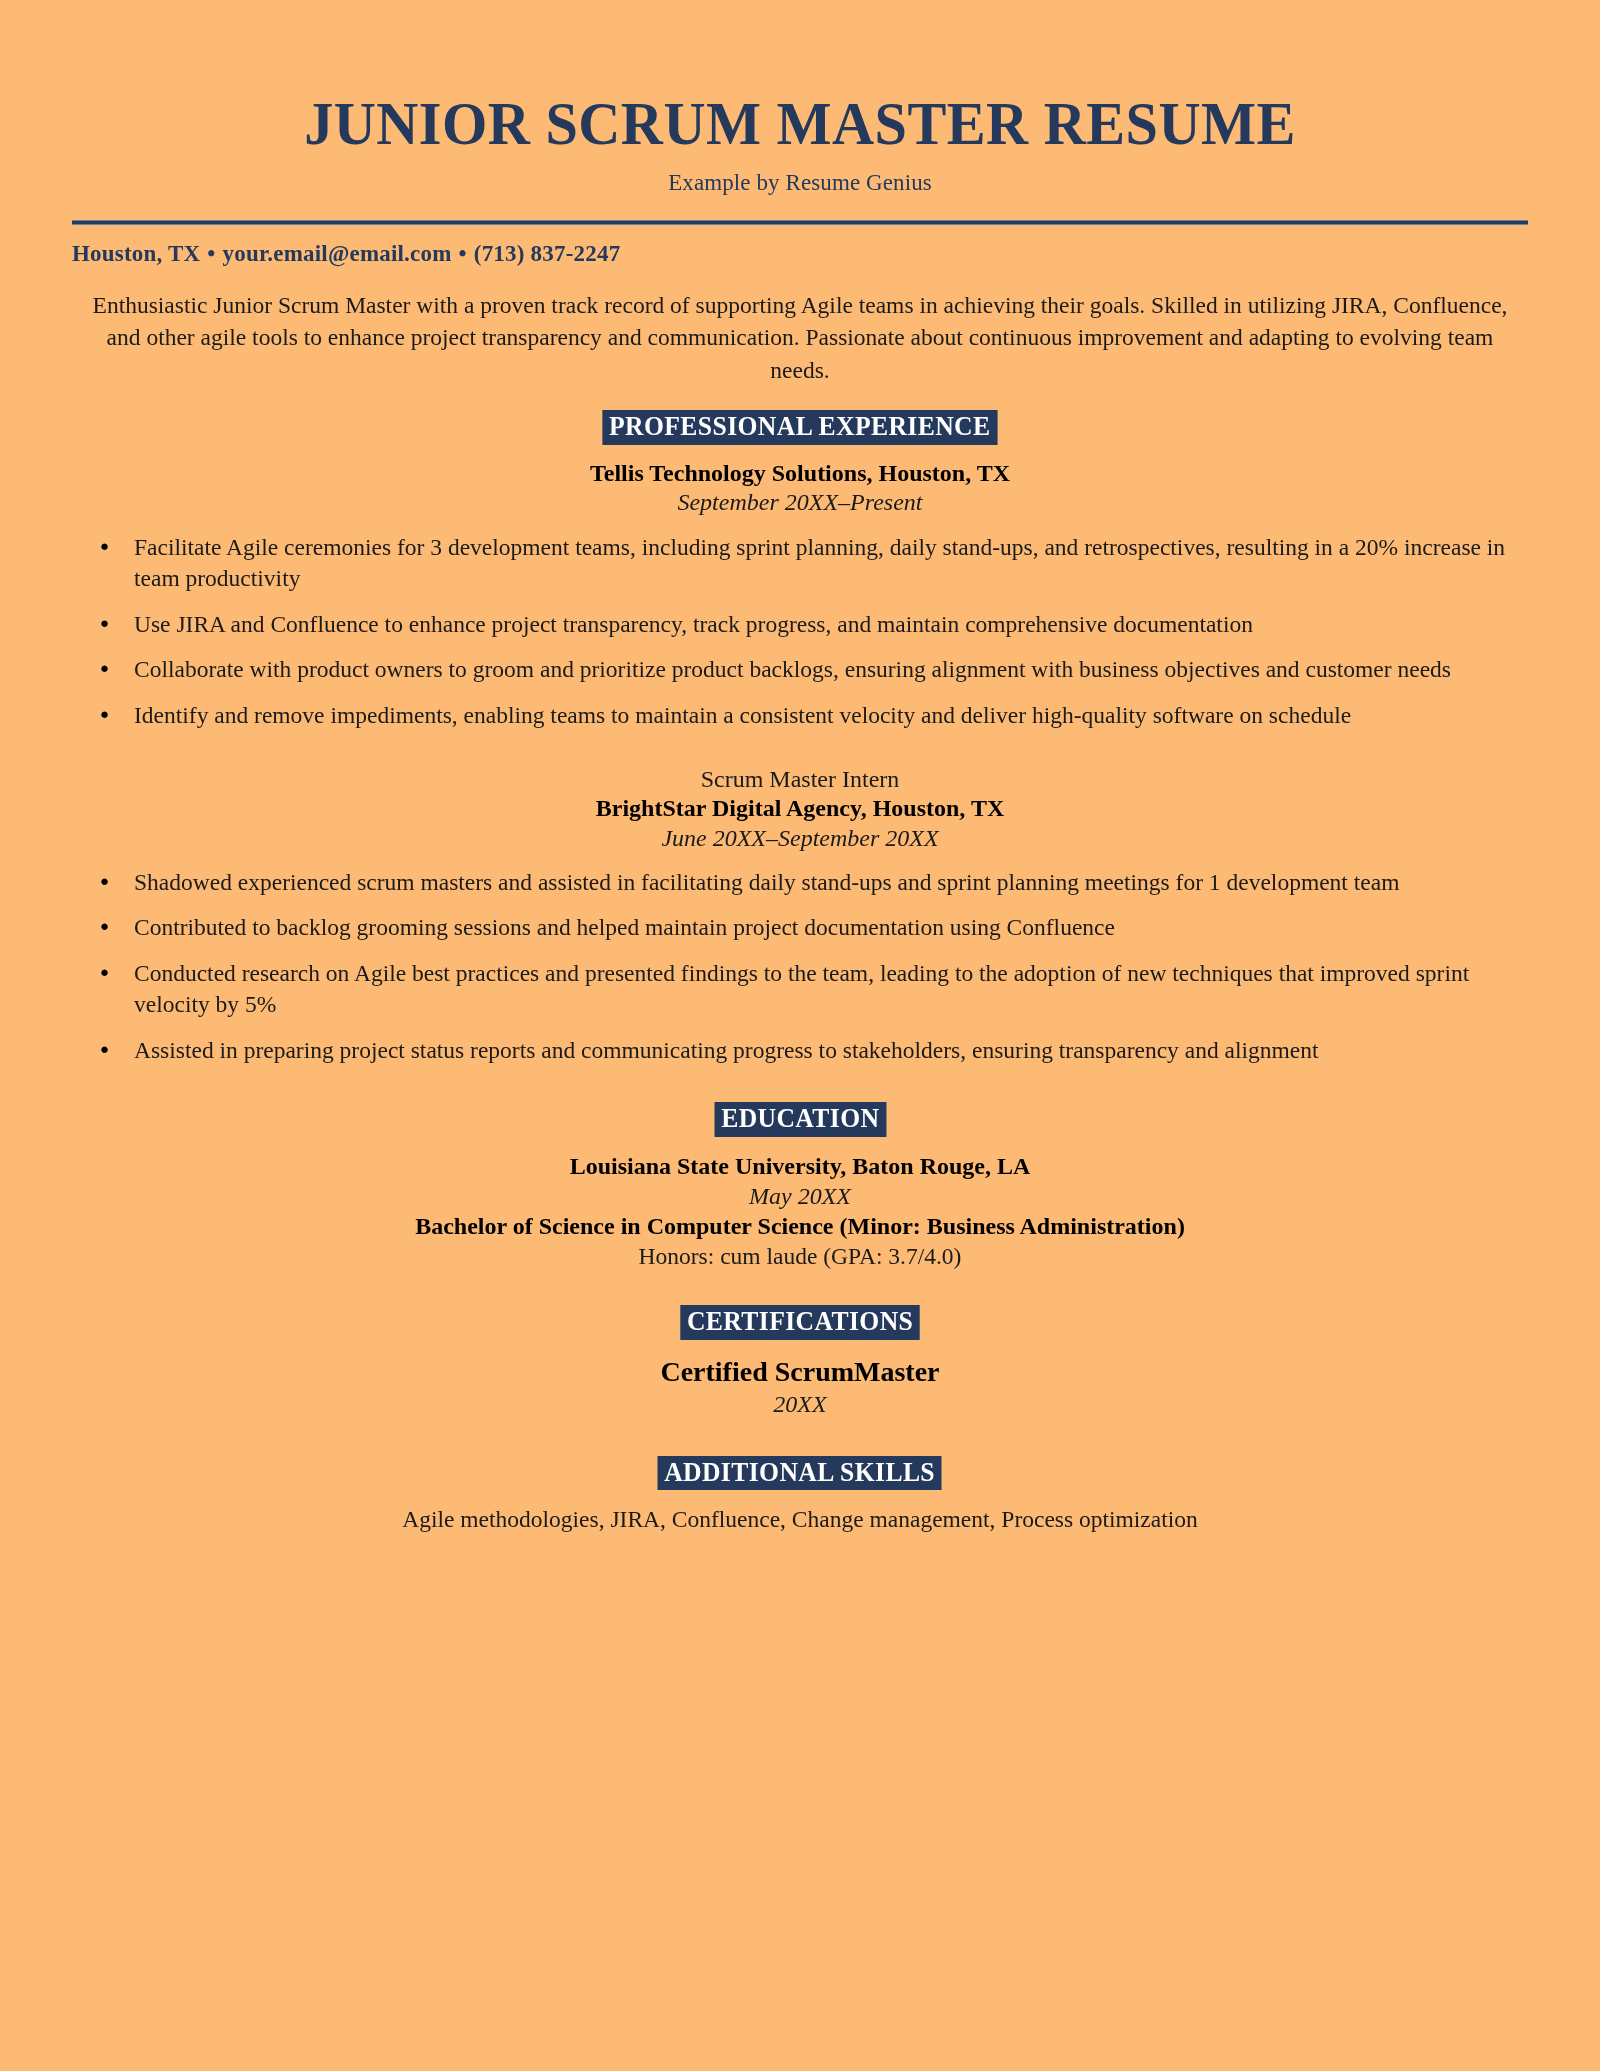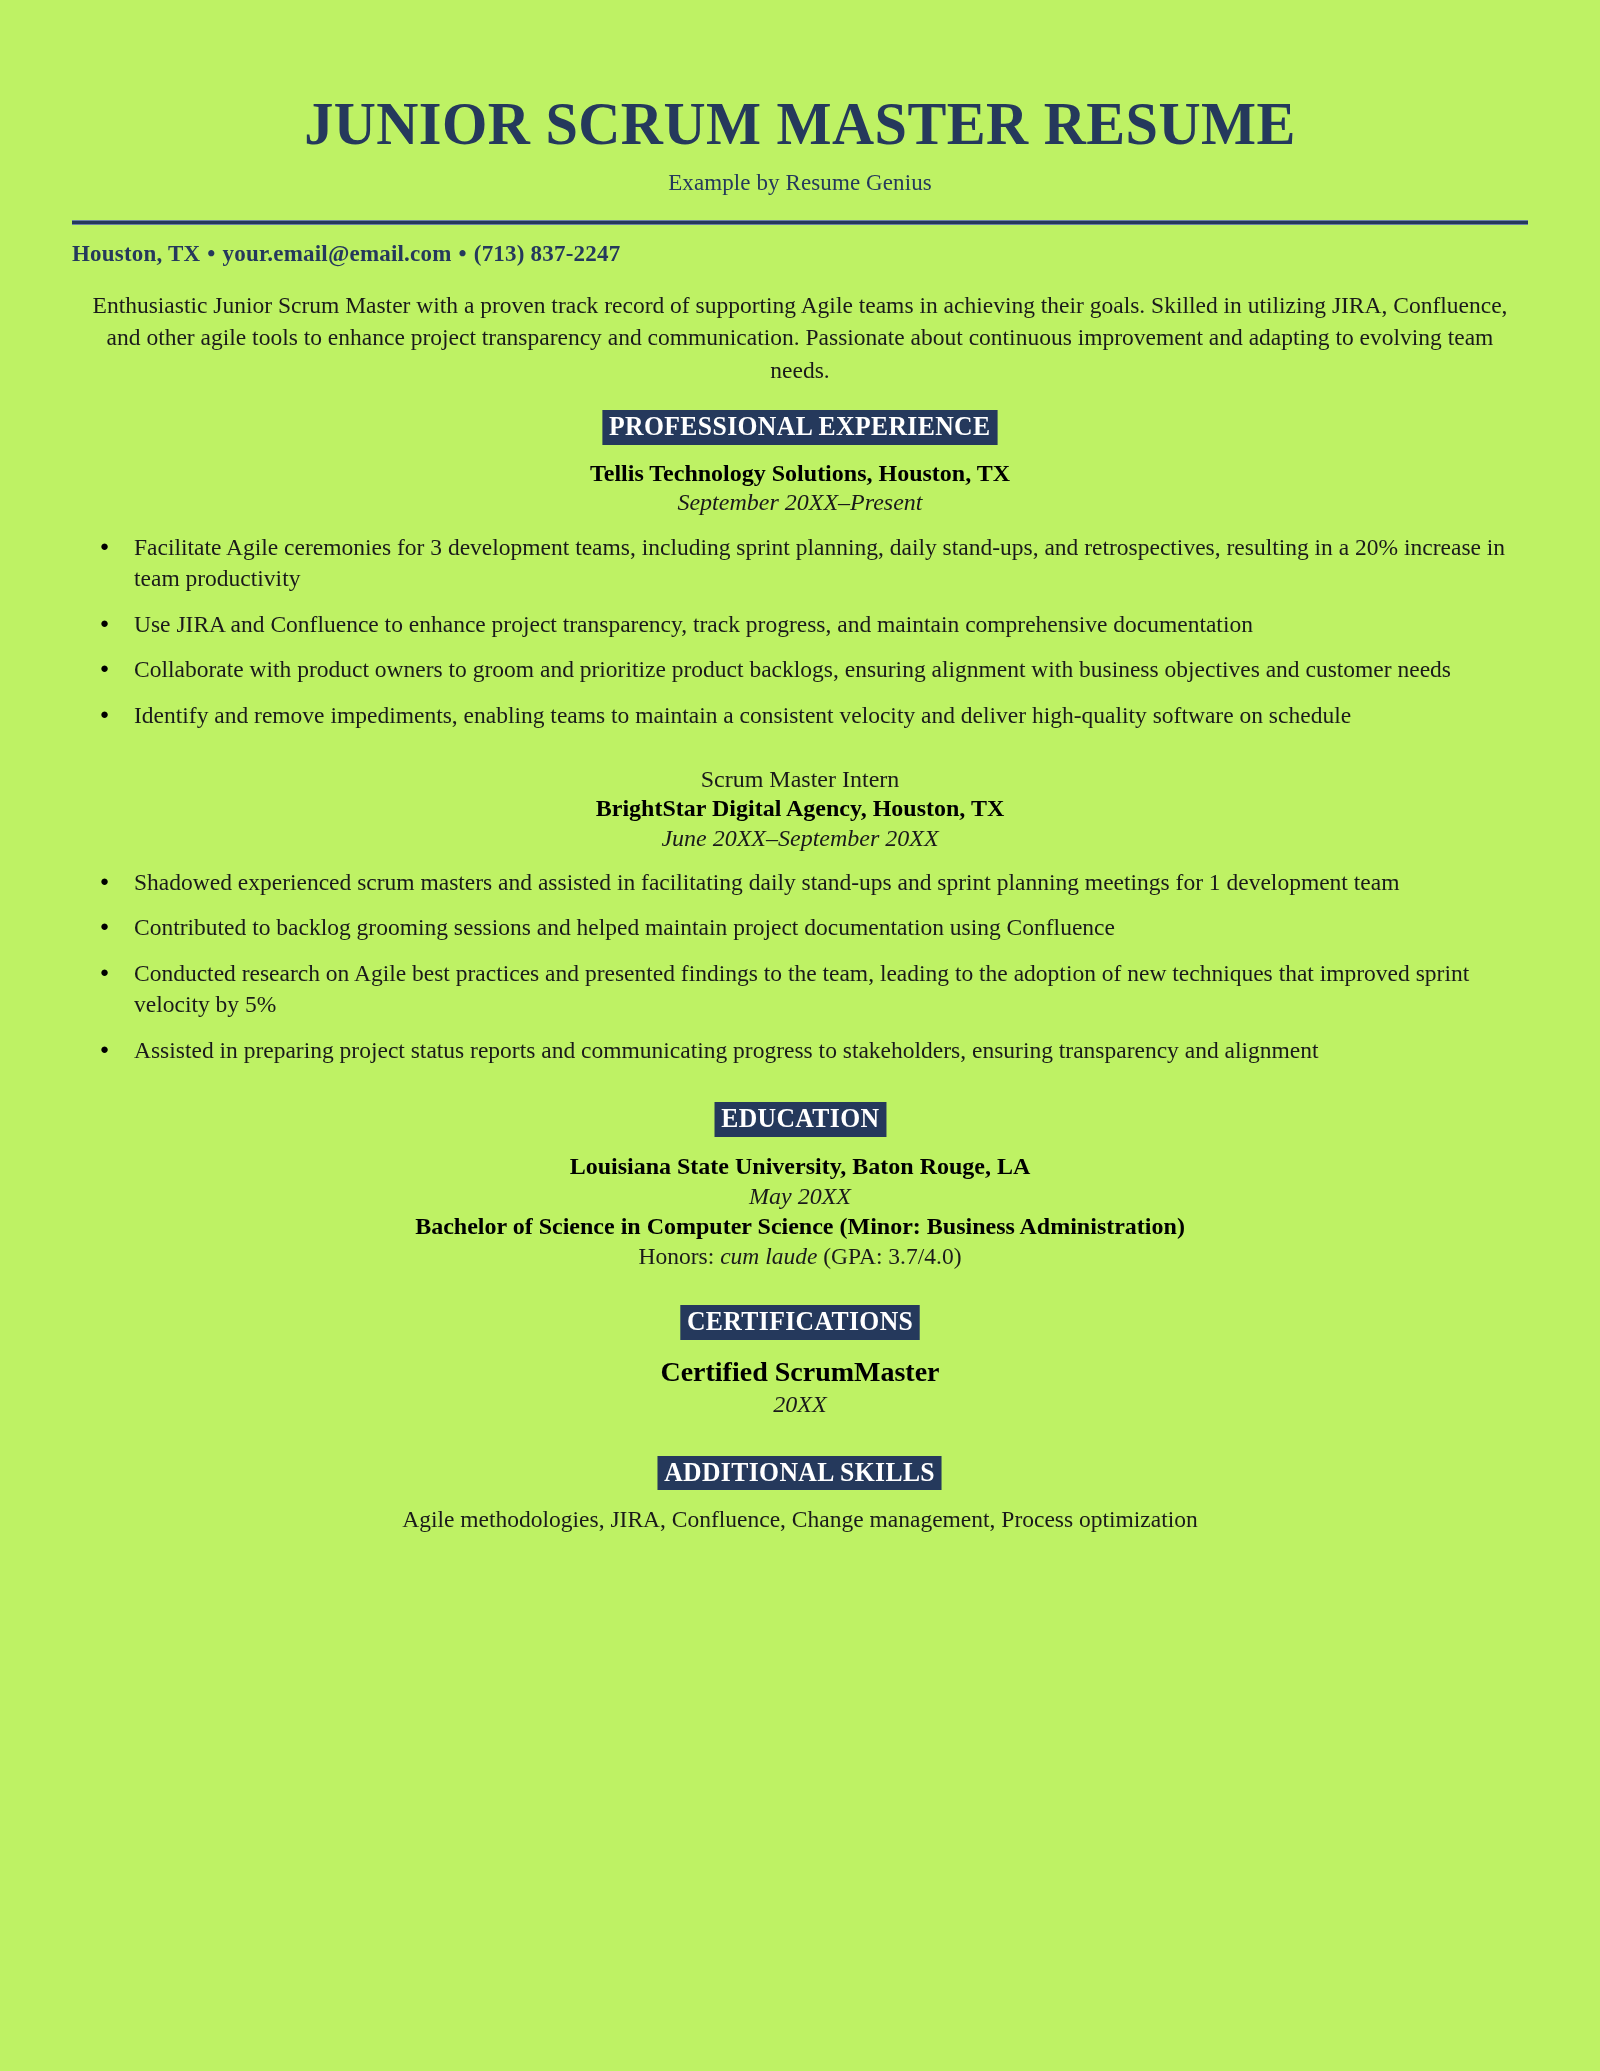--- a/index.html
+++ b/index.html
@@ -13,21 +13,21 @@
     font-family: "Liberation Serif", "DejaVu Serif", serif;
     color: #000000;
     -webkit-font-smoothing: antialiased;
   }
   .page {
     width: 1600px;
     height: 2071px;
     box-sizing: border-box;
     padding: 0 72px;
     position: relative;
-    background: #bef264;
+    background: #fdba74;
   }
 
   
   .header {
     text-align: center;
     padding-top: 92px;
   }
   .resume-title {
     font-family: "Liberation Serif", "DejaVu Serif", serif;
     font-weight: 700;
@@ -161,21 +161,21 @@
   }
   .edu-degree {
     font-size: 24px;
     font-weight: 700;
     color: #000000;
   }
   .edu-honors {
     font-size: 23.5px;
     color: #1a1a1a;
   }
-  .edu-honors .ital { font-style: italic; }
+  .edu-honors .ital { }
 
   
   .cert-name {
     font-size: 28px;
     font-weight: 700;
     color: #000000;
   }
   .cert-year {
     font-size: 24px;
     font-style: italic;

